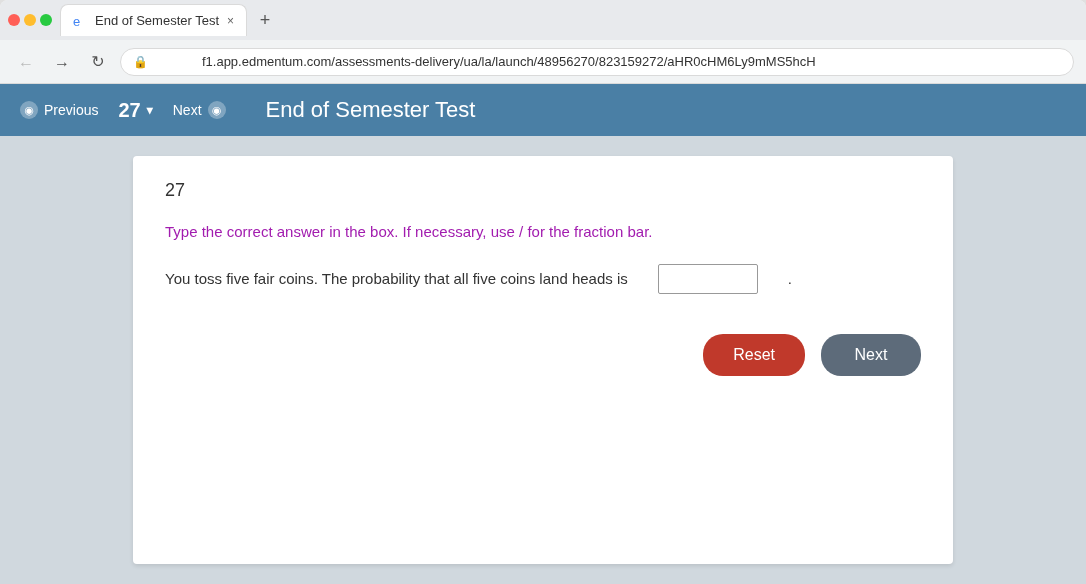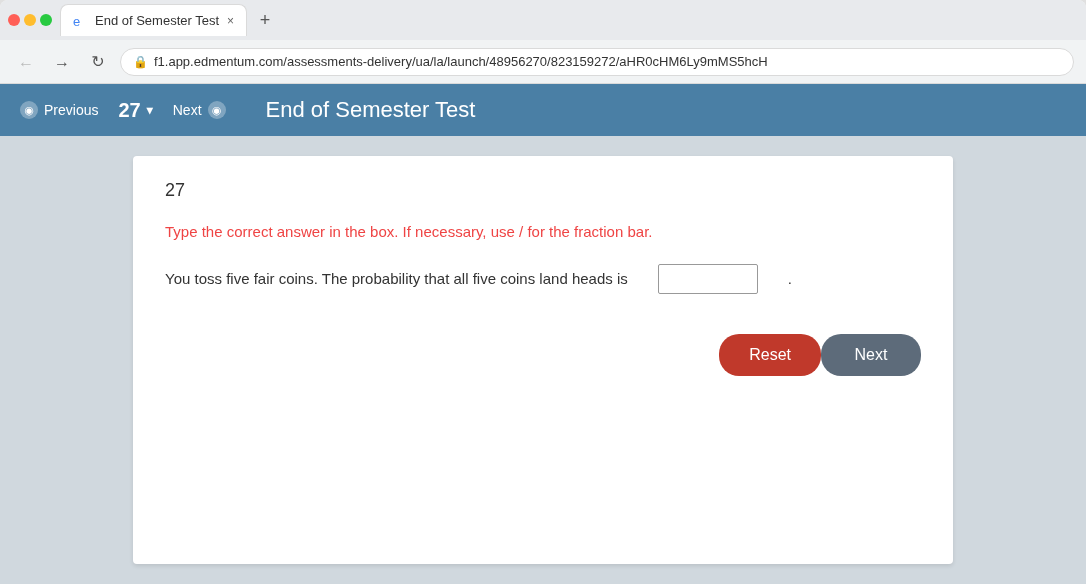--- a/index.html
+++ b/index.html
@@ -146,20 +146,21 @@
     }
 
     .address-bar .lock-icon {
       color: #5f6368;
       font-size: 12px;
     }
 
     .address-text {
       font-size: 13px;
       color: #333;
+      margin-left: 48px;
     }
 
     
     .app-toolbar {
       height: 52px;
       background: #4a7fa5;
       display: flex;
       align-items: center;
       padding: 0 20px;
       gap: 20px;
@@ -228,21 +229,21 @@
 
     .question-num-label {
       font-size: 18px;
       color: #333;
       margin-bottom: 20px;
       font-weight: normal;
     }
 
     .question-instruction {
       font-size: 15px;
-      color: #ef4444;
+      color: #a21caf;
       margin-bottom: 20px;
       line-height: 1.5;
     }
 
     .question-text {
       font-size: 15px;
       color: #333;
       margin-bottom: 40px;
       line-height: 1.8;
       display: flex;
@@ -260,20 +261,21 @@
     }
 
     .period {
       font-size: 15px;
       color: #333;
     }
 
     .button-row {
       display: flex;
       justify-content: flex-end;
+      gap: 16px;
       margin-top: 20px;
     }
 
     .btn-reset {
       background: #c0392b;
       color: white;
       border: none;
       border-radius: 20px;
       padding: 12px 30px;
       font-size: 16px;

